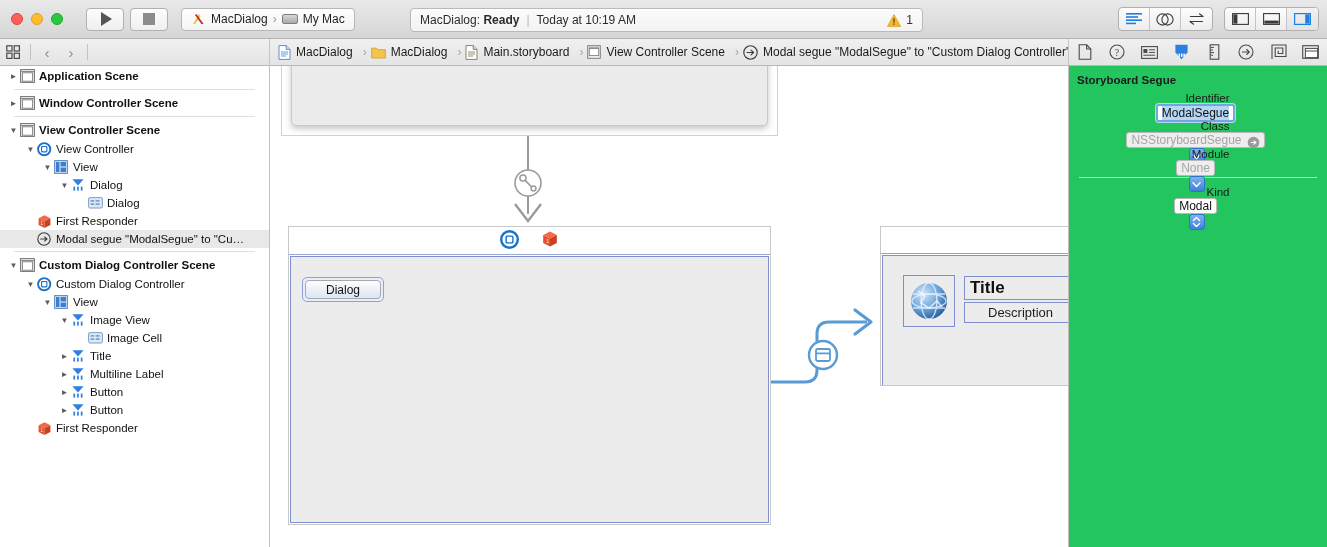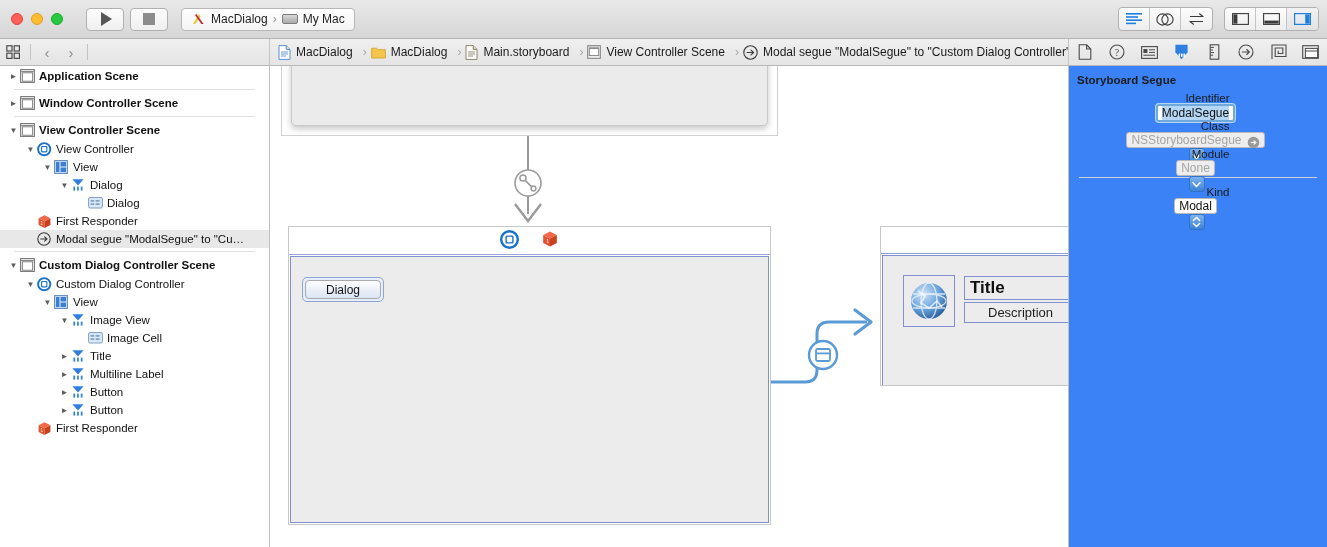--- a/index.html
+++ b/index.html
@@ -171,21 +171,21 @@
                     font-size:17px; font-weight:bold; color:#101010; }
   .cd-desc-field { position:absolute; left:81px; top:46px; width:180px; height:21px;
                     border:1px solid #7f8fd0; display:flex; align-items:center; padding-left:23px;
                     font-size:13px; color:#1c1c1c; }
 
   .segue-svg { position:absolute; left:0; top:0; width:797px; height:481px; pointer-events:none; }
 
   
   .inspector {
     position:absolute; left:1068px; top:66px; width:259px; height:481px;
-    background:#3b82f6; border-left:1px solid #c0c0c0;
+    background:#22c55e; border-left:1px solid #c0c0c0;
   }
   .insp-title { font-size:11.5px; font-weight:bold; color:#1c1c1c; padding:8px 0 6px 8px; }
   .insp-row { display:flex; align-items:center; height:24px; margin-bottom:4px; padding-right:5px;flex-direction:column; }
   .insp-label { width:82px; text-align:right; padding-right:7px; font-size:11.5px; color:#1a1a1a; }
   .fld {
     flex:1; height:20px; border:1px solid #b9b9b9; border-radius:3px; background:#ffffff;
     display:flex; align-items:center; padding:0 4px; font-size:12px; color:#111;
   }
   .fld.focused { border:2px solid #6fa8dc; box-shadow:0 0 0 1px #b7d6f0; height:21px; }
   .sel-text { background:#b5d6f4; color:#111; }
@@ -227,20 +227,34 @@
           <path d="M2 12 L8 2 L9.6 4.6 L4.2 12 Z" fill="#e8c93a"></path>
           <path d="M5.4 2 L12.6 12 L10.4 12 L4.0 3.0 Z" fill="#c1272d"></path>
         </svg>
       </span>
       <span>MacDialog</span>
       <span class="chev">›</span>
       <span class="mac-icon"></span>
       <span>My Mac</span>
     </div>
 
+    <div class="status-bar">
+      <span>MacDialog:</span>&nbsp;
+      <b>Ready</b>
+      <span class="status-sep">|</span>
+      <span>Today at 10:19 AM</span>
+      <span class="status-right">
+        <svg class="warn-tri" viewBox="0 0 14 13">
+          <path d="M7 0.6 L13.6 12.4 L0.4 12.4 Z" fill="#f5b731" stroke="#d79a18" stroke-width="0.7"></path>
+          <rect x="6.3" y="4.3" width="1.4" height="4.2" fill="#6b4d06"></rect>
+          <rect x="6.3" y="9.4" width="1.4" height="1.4" fill="#6b4d06"></rect>
+        </svg>
+        <span class="warn-count">1</span>
+      </span>
+    </div>
 
     <div class="right-tb">
       <div class="seg-group">
         <div class="seg-btn">
           <svg class="glyph-svg" width="16" height="12" viewBox="0 0 16 12">
             <g fill="#1f7fe0">
               <rect x="0" y="0" width="16" height="1.6"></rect>
                 <rect x="0" y="3.2" width="12" height="1.6"></rect>
               <rect x="0" y="6.4" width="16" height="1.6"></rect>
                 <rect x="0" y="9.6" width="10" height="1.6"></rect>

